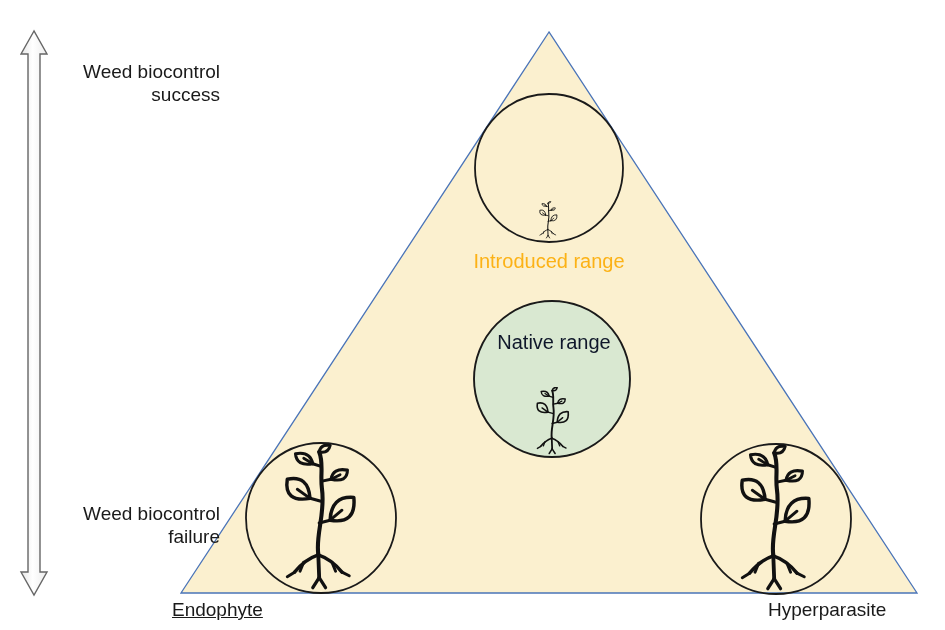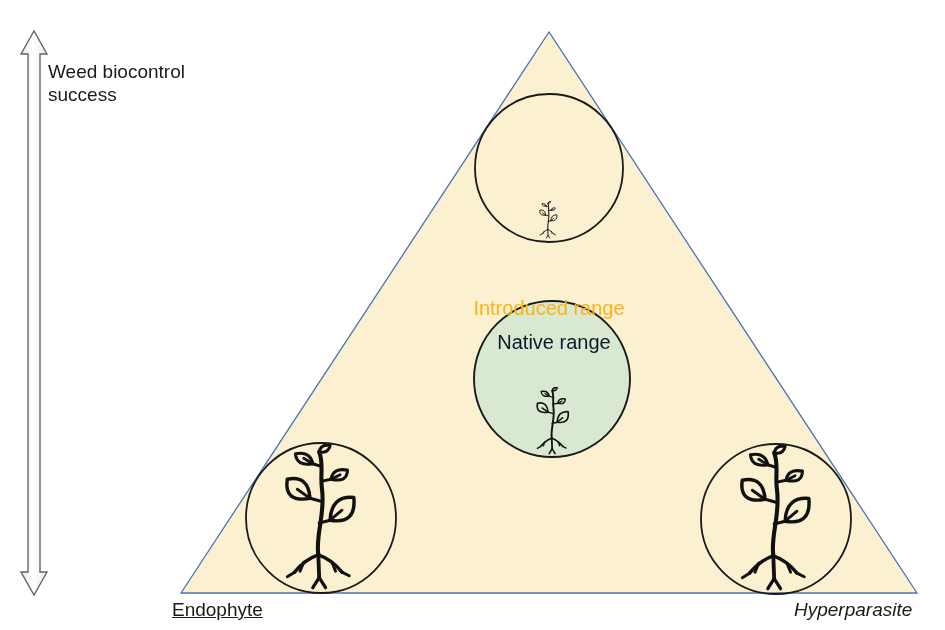--- a/index.html
+++ b/index.html
@@ -10,24 +10,25 @@
     font-family:"Liberation Sans", sans-serif;
     overflow:hidden;
   }
   .figure svg.canvas{position:absolute;left:0;top:0;}
   .lbl{
     position:absolute;
     color:#1a1a1a;
     font-size:19px;
     line-height:23px;
     white-space:pre-line;
+    text-align:right;
   }
   .center{text-align:center;}
   .lbl.range{font-size:20px;font-weight:400;}
-  .lbl.introduced{color:#fcb216;margin-top:47px;}
+  .lbl.introduced{color:#fcb216;}
   .lbl.native{color:#0f172a;}
 </style>
 </head>
 <body>
 
 <div class="figure">
 
   <svg class="canvas" width="945" height="630" viewBox="0 0 945 630">
     <defs>
       <linearGradient id="arrowGrad" x1="0" y1="0" x2="1" y2="0">
@@ -86,22 +87,23 @@
 
     <use href="#plant" x="538" y="201" width="21" height="38"></use>
     <use href="#plant" x="534" y="387" width="38" height="68"></use>
     <use href="#plant" x="280" y="444" width="82" height="147"></use>
     <use href="#plant" x="735" y="445" width="82" height="147"></use>
   </svg>
 
 
   <div class="lbl" style="left:48px;top:60px;width:172px;">Weed biocontrol success</div>
 
+  <div class="lbl" style="left:48px;top:502px;width:172px;">Weed biocontrol failure</div>
 
   <div class="lbl" style="left:172px;top:598px;text-decoration:underline;">Endophyte</div>
 
-  <div class="lbl" style="left:794px;top:598px;font-style:italic;">Hyperparasite</div>
+  <div class="lbl" style="left:768px;top:598px;">Hyperparasite</div>
 
   <div class="lbl range introduced center" style="left:429px;top:250px;width:240px;">Introduced range</div>
 
   <div class="lbl range native center" style="left:434px;top:331px;width:240px;">Native range</div>
 
 </div>
 
 </body></html>

